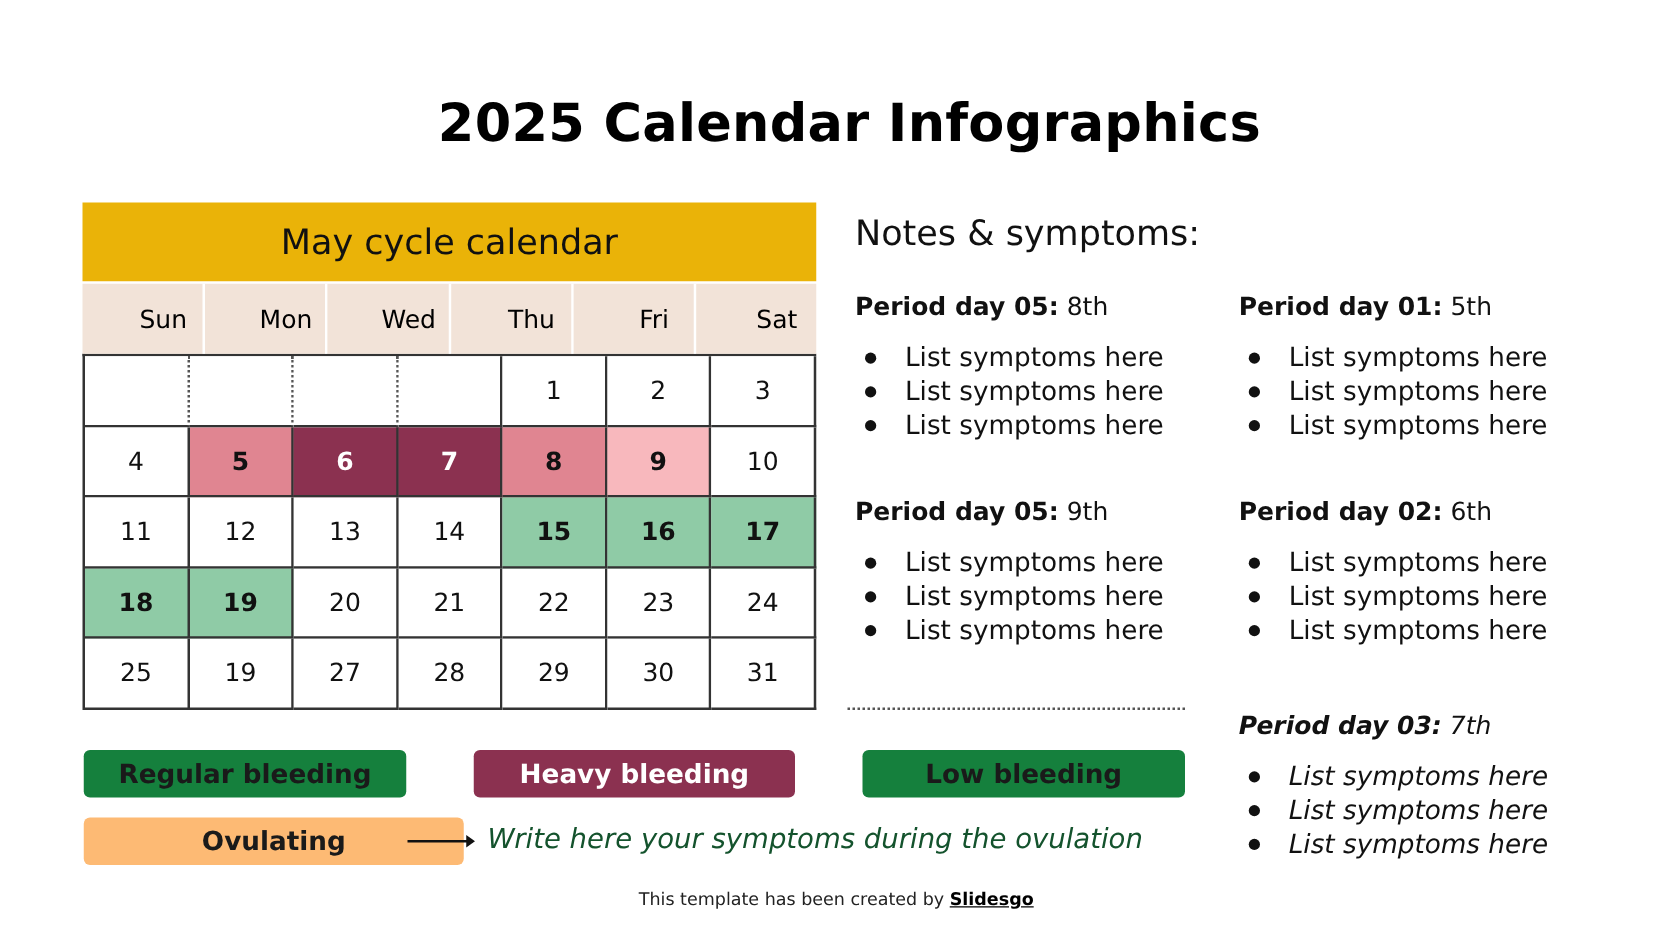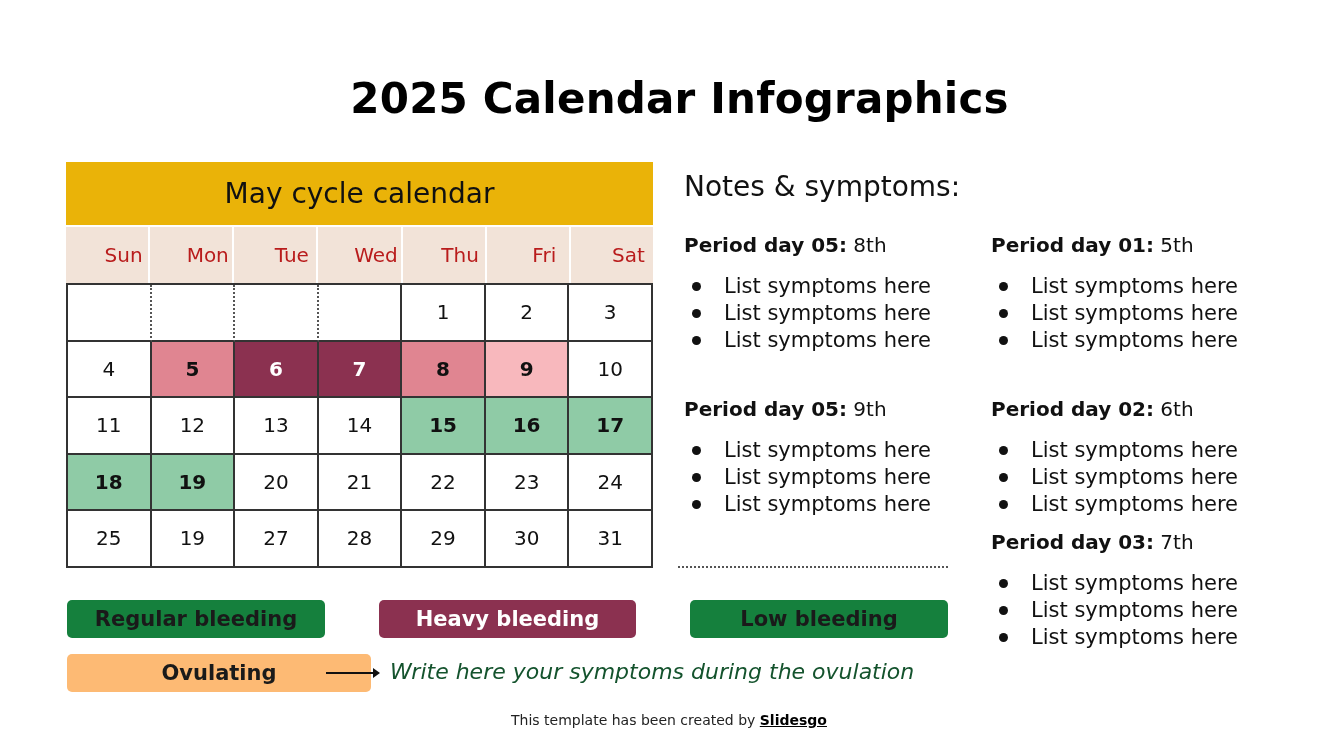--- a/index.html
+++ b/index.html
@@ -8,21 +8,21 @@
 
   .title { position: absolute; left: 0; top: 74px; width: 1338px; text-align: center;
            font-size: 42px; font-weight: bold; letter-spacing: 0.2px; color: #000; padding-left: 21px; }
 
   
   .cal { position: absolute; left: 66px; top: 162px; width: 587px; }
   .cal-head { height: 63px; background: #eab308; display: flex; align-items: center; justify-content: center;
               font-size: 28px; color: #111; }
   .dow-row { display: flex; height: 56px; margin-top: 2px; }
   .dow { flex: 1; background: #f2e3d8; display: flex; align-items: center; justify-content: center;
-         font-size: 20px; color: #b91c1c; border-right: 2px solid #ffffff; padding-left: 33px; }
+         font-size: 20px; color: #000000; border-right: 2px solid #ffffff; padding-left: 33px; }
   .dow:last-child { border-right: none; }
   .grid { display: grid; grid-template-columns: repeat(7, 1fr); border-top: 2px solid #333; border-left: 2px solid #333; }
   .cell { height: 56.5px; display: flex; align-items: center; justify-content: center; font-size: 20px;
           border-right: 2px solid #333; border-bottom: 2px solid #333; color: #111; background: #fff; }
   .cell.empty { border-right: 2px dotted #555; }
   .cell.empty.last-empty { border-right: 2px solid #333; }
   .cell.regular { background: #e08591; font-weight: bold; }
   .cell.heavy { background: #8b3150; color: #ffffff; font-weight: bold; }
   .cell.low { background: #f8b8bd; font-weight: bold; }
   .cell.ovulating { background: #8fcba6; font-weight: bold; }
@@ -44,37 +44,36 @@
   .note { position: absolute; width: 300px; }
   .note-head { font-size: 20px; color: #111; height: 28px; }
   .note-head b { font-weight: bold; }
   .note ul { list-style: none; margin-top: 12px; }
   .note li { font-size: 21px; line-height: 27px; display: flex; align-items: center; }
   .note li .bullet { width: 9px; height: 9px; border-radius: 50%; background: #111; margin-left: 8px; margin-right: 23px; flex: none; }
   .n1 { left: 684px; top: 233px; }
   .n2 { left: 991px; top: 233px; }
   .n3 { left: 684px; top: 397px; }
   .n4 { left: 991px; top: 397px; }
-  .n5 { left: 991px; top: 530px; }
+  .n5 { left: 991px; top: 568px; font-style: italic; }
   .dots-divider { position: absolute; left: 678px; top: 566px; width: 270px; border-top: 2px dotted #555; }
 
   .footer { position: absolute; left: 0; top: 712px; width: 1338px; text-align: center; font-size: 14px; color: #222; }
   .footer a { color: #000; font-weight: bold; text-decoration: underline; }
 </style>
 </head>
 <body>
 
 <div class="title">2025 Calendar Infographics</div>
 
 <div class="cal">
   <div class="cal-head">May cycle calendar</div>
   <div class="dow-row">
     <div class="dow">Sun</div>
     <div class="dow">Mon</div>
-    <div class="dow">Tue</div>
     <div class="dow">Wed</div>
     <div class="dow">Thu</div>
     <div class="dow">Fri</div>
     <div class="dow">Sat</div>
   </div>
   <div class="grid" id="cal-grid">
       <div class="cell empty"></div>
       <div class="cell empty"></div>
       <div class="cell empty"></div>
       <div class="cell empty last-empty"></div>

